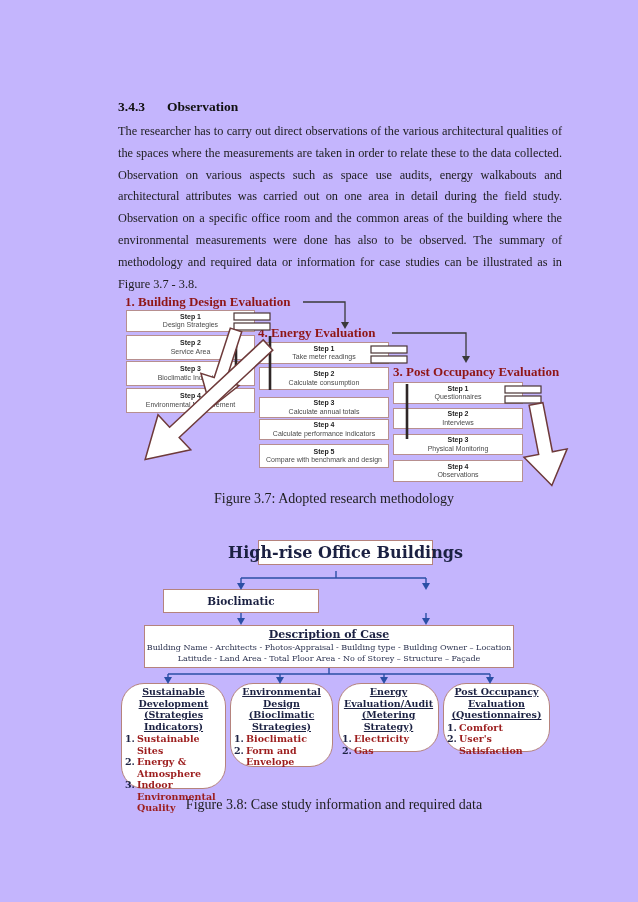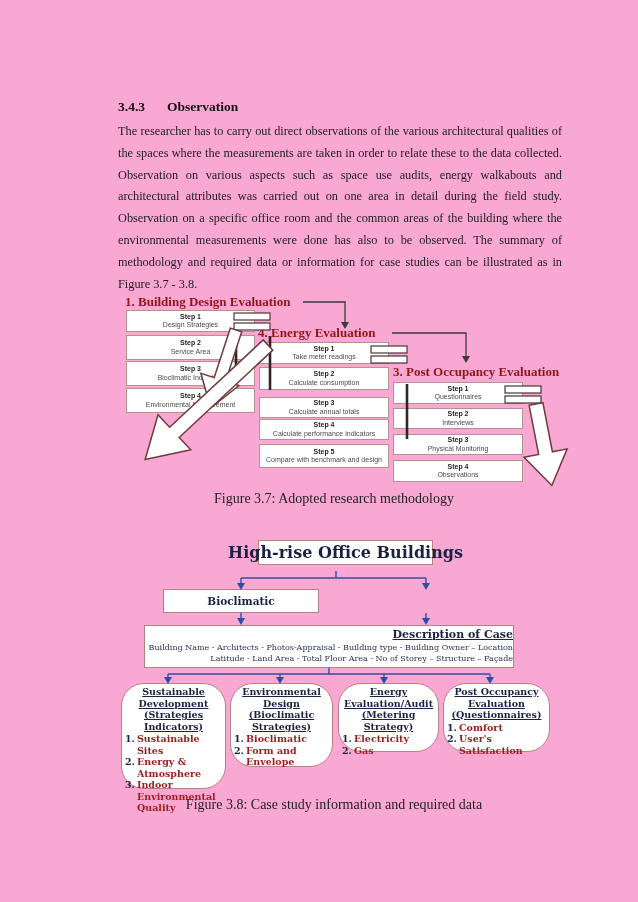--- a/index.html
+++ b/index.html
@@ -1,17 +1,17 @@
 <!DOCTYPE html>
 <html><head>
 <meta charset="utf-8">
 <style>
   html,body{margin:0;padding:0;background:#ffffff;}
   #page{
-    position:relative;width:638px;height:902px;background:#f9a8d4;
+    position:relative;width:638px;height:902px;background:#c4b5fd;
     font-family:"Liberation Serif", serif;color:#1a1a1a;overflow:hidden;
   }
   
   #heading{position:absolute;left:118px;top:99px;font-size:13.5px;font-weight:bold;color:#111;}
   #heading .hnum{margin-right:22px;}
   #para{
     position:absolute;left:118px;top:121px;width:444px;
     font-size:12.3px;line-height:21.8px;text-align:justify;color:#1c1c1c;
   }
   
@@ -27,21 +27,21 @@
     position:absolute;left:104px;width:460px;text-align:center;
     font-size:14px;color:#1d1d1d;
   }
   
   .f38box{
     position:absolute;background:#fff;border:1.5px solid #b5837d;z-index:1;
     font-family:"DejaVu Serif", serif;color:#1b2142;box-sizing:border-box;
   }
   .f38-node{display:flex;align-items:center;justify-content:center;
     font-weight:bold;font-size:10.5px;white-space:nowrap;}
-  #descbox{text-align:right;padding-top:2px;}
+  #descbox{text-align:center;padding-top:2px;}
   #descbox .dtitle{font-size:11px;font-weight:bold;text-decoration:underline;line-height:14px;}
   #descbox .dline{font-size:8px;line-height:11px;color:#2c3350;}
   .infobox{padding:2px 3px 2px 3px;border-radius:23px;}
   .bhead{
     text-align:center;font-size:9.5px;font-weight:bold;line-height:11.5px;
     text-decoration:underline;color:#1b2142;margin-bottom:1px;
   }
   .bitem{display:flex;font-size:9.5px;line-height:11.5px;font-weight:bold;}
   .bn{flex:0 0 12px;color:#1b2142;}
   .bt{color:#9c1d1d;}

